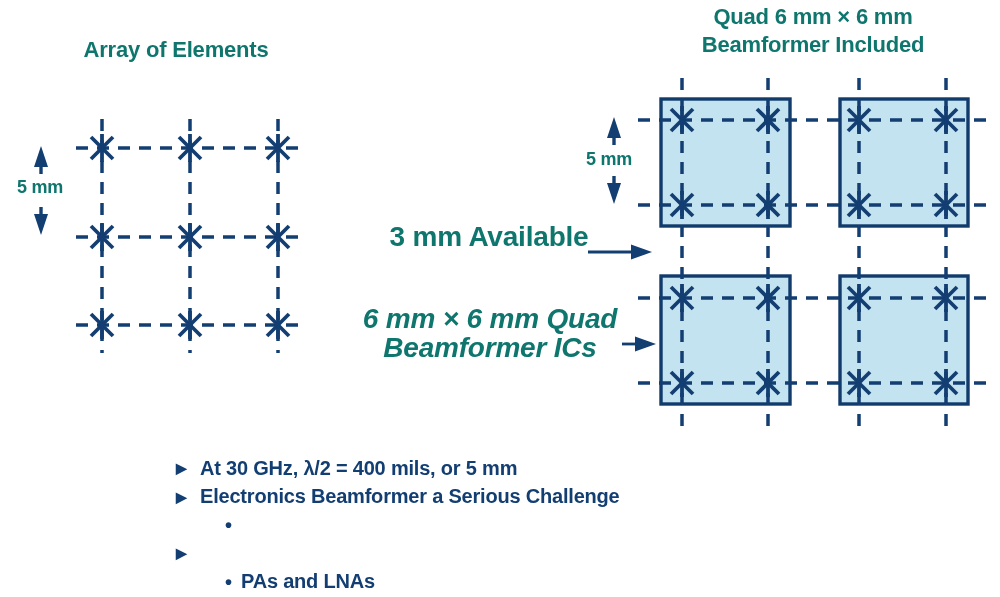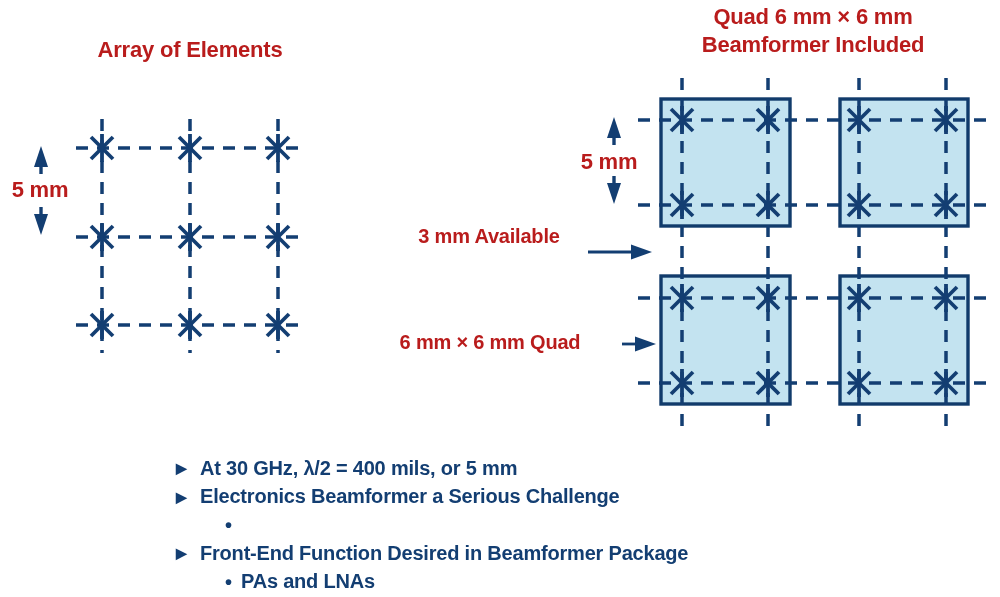--- a/index.html
+++ b/index.html
@@ -3,26 +3,26 @@
 <meta charset="utf-8">
 <style>
   html,body{margin:0;padding:0;background:#fff;}
   #stage{
     position:relative;width:1000px;height:597px;background:#ffffff;
     font-family:"Liberation Sans", sans-serif;overflow:hidden;
     color:#133e72;
   }
   #diagram-svg{position:absolute;left:0;top:0;}
   .lbl{
-    position:absolute;font-weight:bold;color:#b91c1c;
+    position:absolute;font-weight:bold;color:#0f766e;
     text-align:center;white-space:nowrap;letter-spacing:-0.2px;
   }
   .title{font-size:22px;line-height:28px;}
-  .dim{font-size:22px;}
-  .callout{font-size:20px;line-height:29px;}
+  .dim{font-size:18px;}
+  .callout{font-size:28px;line-height:29px;}
   #bullet-list{position:absolute;left:176px;top:454px;}
   .bullet-row{
     display:flex;align-items:center;height:28.4px;
     font-size:20px;font-weight:bold;color:#133e72;
     letter-spacing:-0.2px;white-space:nowrap;
   }
   .bullet-row .marker{display:inline-block;color:#133e72;}
   .bullet-row .tri{
     width:24px;font-size:14px;line-height:1;
   }
@@ -205,56 +205,56 @@
           <line x1="588" y1="252" x2="632" y2="252" stroke="#133e72" stroke-width="2.8"></line>
           <polygon points="652,252 631,244.5 631,259.5" fill="#133e72"></polygon>
         </g>
         <g>
           <line x1="622" y1="344" x2="636" y2="344" stroke="#133e72" stroke-width="2.8"></line>
           <polygon points="656,344 635,336.5 635,351.5" fill="#133e72"></polygon>
         </g>
       </g>
   </svg>
 
-  <div class="lbl title" style="left:40px;top:36px;width:300px;">
+  <div class="lbl title" style="left:26px;top:36px;width:300px;">
     <div>Array of Elements</div>
   </div>
 
   <div class="lbl title" style="left:663px;top:3px;width:300px;">
     <div>Quad 6 mm × 6 mm</div>
     <div>Beamformer Included</div>
   </div>
 
   <div class="lbl dim" style="left:0px;top:177px;width:80px;">5 mm</div>
 
   <div class="lbl dim" style="left:569px;top:149px;width:80px;">5 mm</div>
 
   <div class="lbl callout" style="left:339px;top:222px;width:300px;">
     <div>3 mm Available</div>
   </div>
 
-  <div class="lbl callout" style="left:340px;top:328px;width:300px;">
+  <div class="lbl callout" style="left:340px;top:304px;width:300px;font-style:italic;">
     <div>6 mm × 6 mm Quad</div>
+    <div>Beamformer ICs</div>
   </div>
 
   <div id="bullet-list">
       <div class="bullet-row">
         <span class="marker tri">▶</span>
         <span>At 30 GHz, λ/2 = 400 mils, or 5 mm</span>
       </div>
       <div class="bullet-row">
         <span class="marker tri">▶</span>
         <span>Electronics Beamformer a Serious Challenge</span>
       </div>
       <div class="bullet-row sub">
         <span class="marker dot">•</span>
       </div>
       <div class="bullet-row">
         <span class="marker tri">▶</span>
-        <span>Front-End Function Desired in Beamformer Package</span>
       </div>
       <div class="bullet-row sub">
         <span class="marker dot">•</span>
         <span>PAs and LNAs</span>
       </div>
     </div>
 
 </div>
 
 </body></html>

